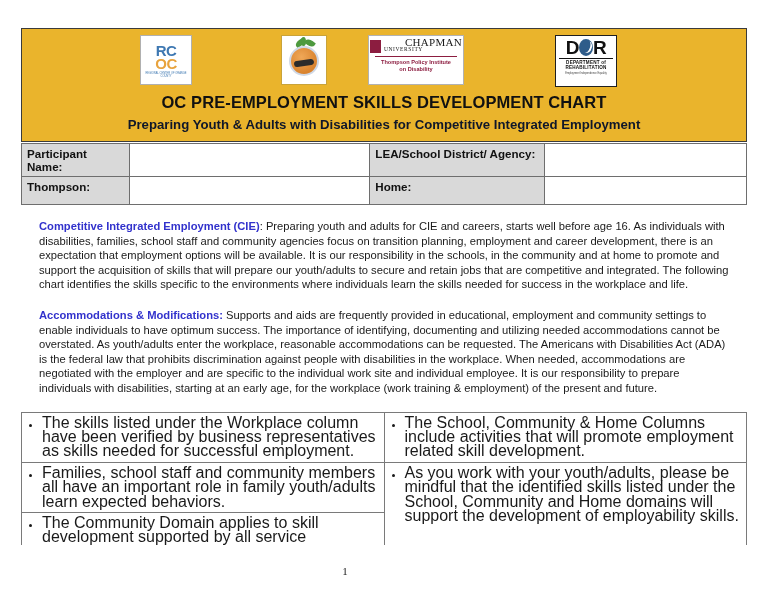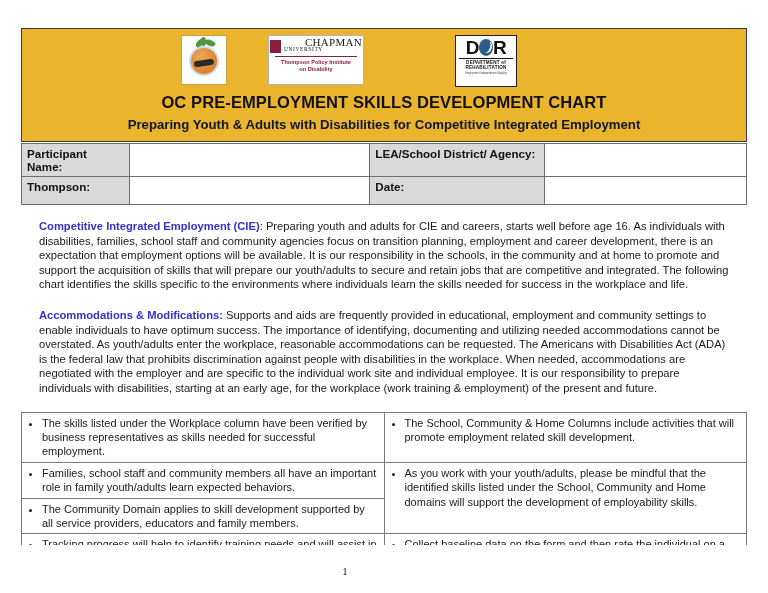--- a/index.html
+++ b/index.html
@@ -142,21 +142,21 @@
 
   
   table.bullets {
     width:100%; border-collapse: collapse; margin-top: 11px;
     table-layout: fixed;
   }
   table.bullets td {
     border: 1px solid #7a7a7a;
     vertical-align: top;
     padding: 3px 6px 3px 4px;
-    font-size: 11px;
+    font-size: 16px;
     line-height: 14.4px;
     color:#1a1a1a;
     width: 50%;
   }
   ul.b { margin:0; padding-left: 16px; list-style: disc; }
   ul.b li { margin:0; padding:0; }
   ul.b li::marker { font-size: 11px; }
 
   .page-num {
     position:absolute; left:0; right:0; bottom:16px;
@@ -168,20 +168,27 @@
 </style>
 </head>
 <body>
 
 <div class="page">
 
   <div class="banner">
 
     <div class="logo-row">
 
+      <div class="logo-slot rcoc">
+        <div class="rcoc-box">
+          <div class="rcoc-line"><span class="rcoc-r">RC</span></div>
+          <div class="rcoc-line"><span class="rcoc-o">OC</span></div>
+          <div class="rcoc-sub">REGIONAL CENTER OF ORANGE COUNTY</div>
+        </div>
+      </div>
 
       <div class="logo-slot seed">
         <div class="seed-box">
           <div class="seed-leaf" style="left:13px; top:4px; transform:rotate(-35deg);"></div>
           <div class="seed-leaf" style="left:23px; top:4px; transform:rotate(35deg);"></div>
           <div class="seed-leaf" style="left:19px; top:1px; transform:rotate(0deg); width:5px; height:9px; border-radius:50%;"></div>
           <div class="seed-circ"></div>
           <div class="seed-hand"></div>
         </div>
       </div>
@@ -225,21 +232,21 @@
     <tbody>
         <tr>
       <td class="lbl col1 tall">Participant Name:</td>
       <td class="val col2 tall"></td>
       <td class="lbl col3 tall">LEA/School District/ Agency:</td>
       <td class="val col4 tall"></td>
     </tr>
     <tr>
       <td class="lbl col1">Thompson:</td>
       <td class="val col2"></td>
-      <td class="lbl col3">Date:</td>
+      <td class="lbl col3">Home:</td>
       <td class="val col4"></td>
     </tr>
   </tbody>
     </table>
 
   <div class="body-wrap">
 
     <p class="para p-cie"><span class="hd">Competitive Integrated Employment (CIE)</span><span>: Preparing youth and adults for CIE and careers, starts well before age 16.  As individuals with disabilities, families, school staff and community agencies focus on transition planning, employment and career development, there is an expectation that employment options will be available.  It is our responsibility in the schools, in the community and at home to promote and support the acquisition of skills that will prepare our youth/adults to secure and retain jobs that are competitive and integrated.  The following chart identifies the skills specific to the environments where individuals learn the skills needed for success in the workplace and life.</span></p>
 
     <p class="para p-acc"><span class="hd">Accommodations &amp; Modifications:</span><span>  Supports and aids are frequently provided in educational, employment and community settings to enable individuals to have optimum success.  The importance of identifying, documenting and utilizing needed accommodations cannot be overstated.  As youth/adults enter the workplace, reasonable accommodations can be requested.  The Americans with Disabilities Act (ADA) is the federal law that prohibits discrimination against people with disabilities in the workplace.  When needed, accommodations are negotiated with the employer and are specific to the individual work site and individual employee.  It is our responsibility to prepare individuals with disabilities, starting at an early age, for the workplace (work training &amp; employment) of the present and future.</span></p>

